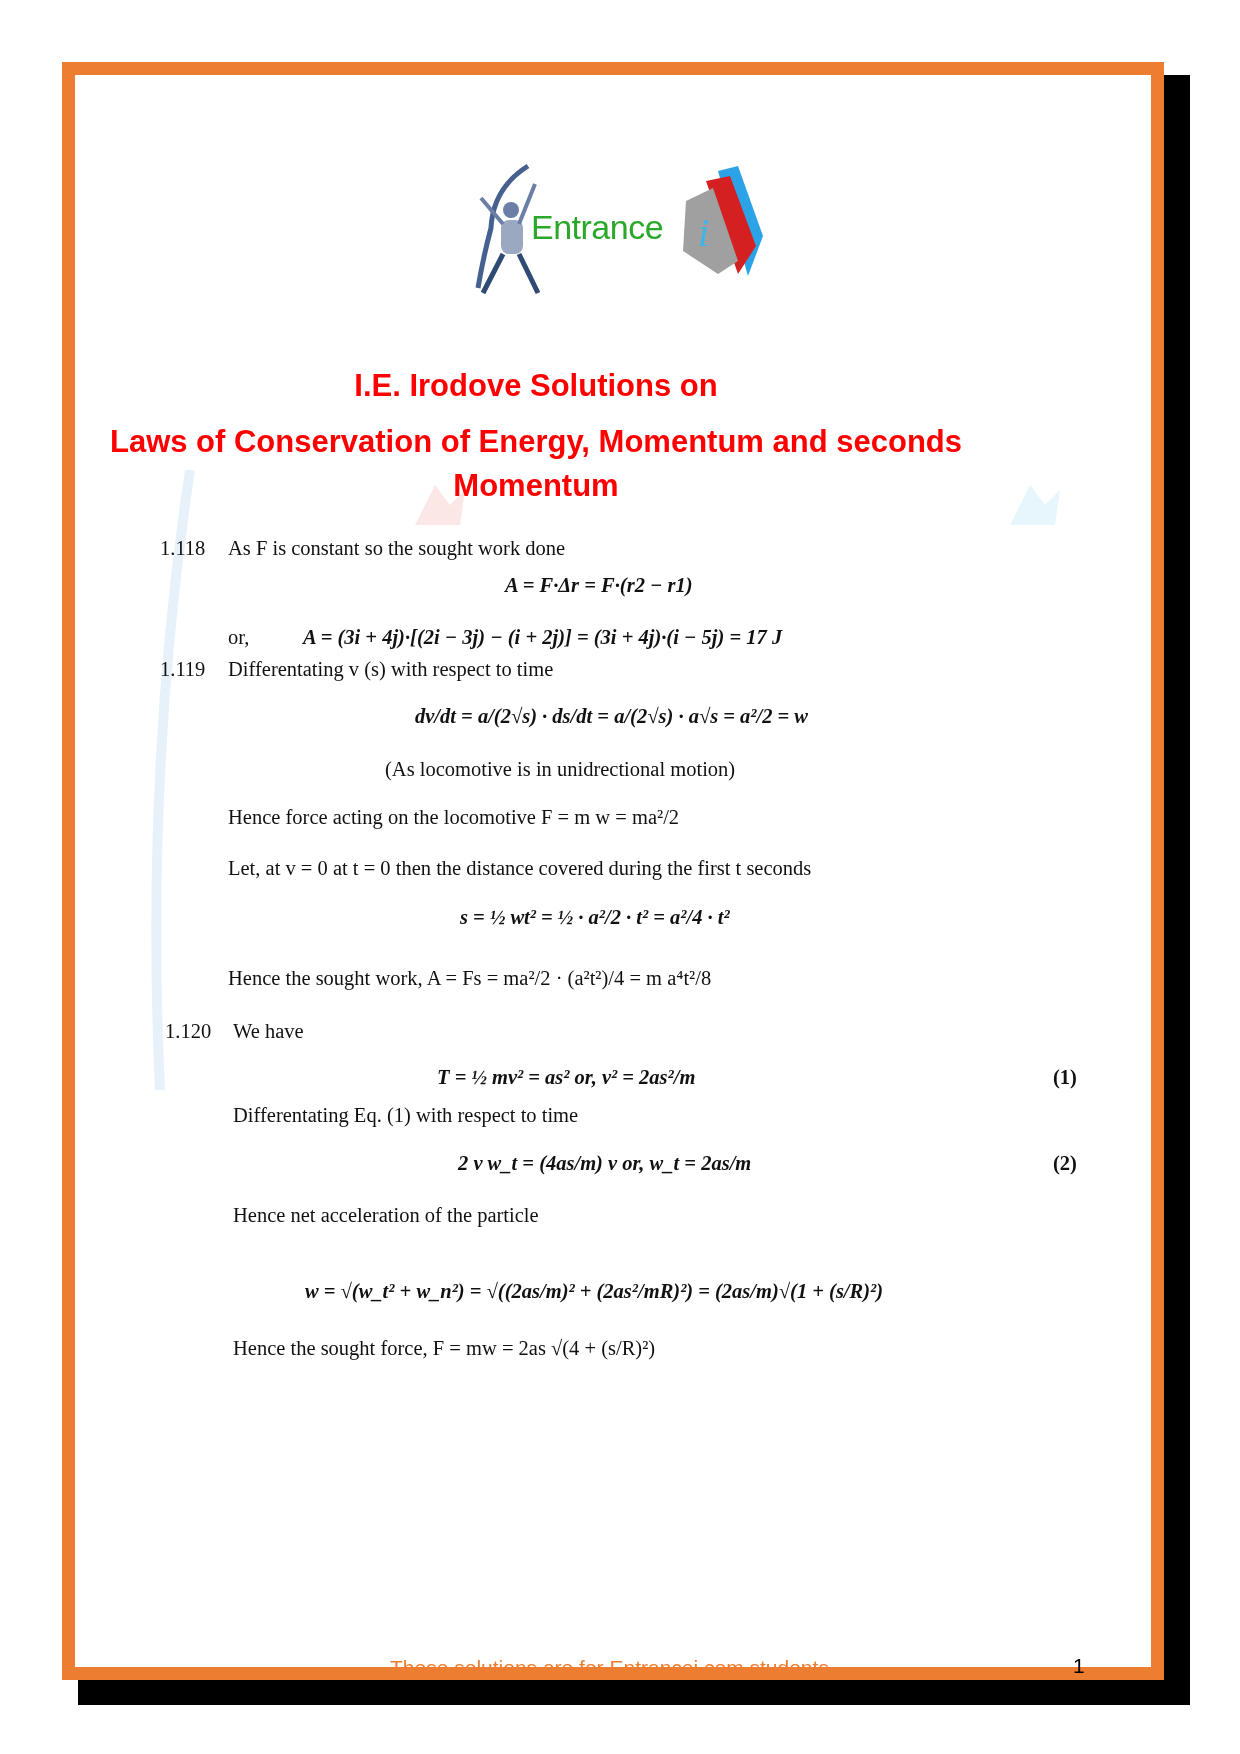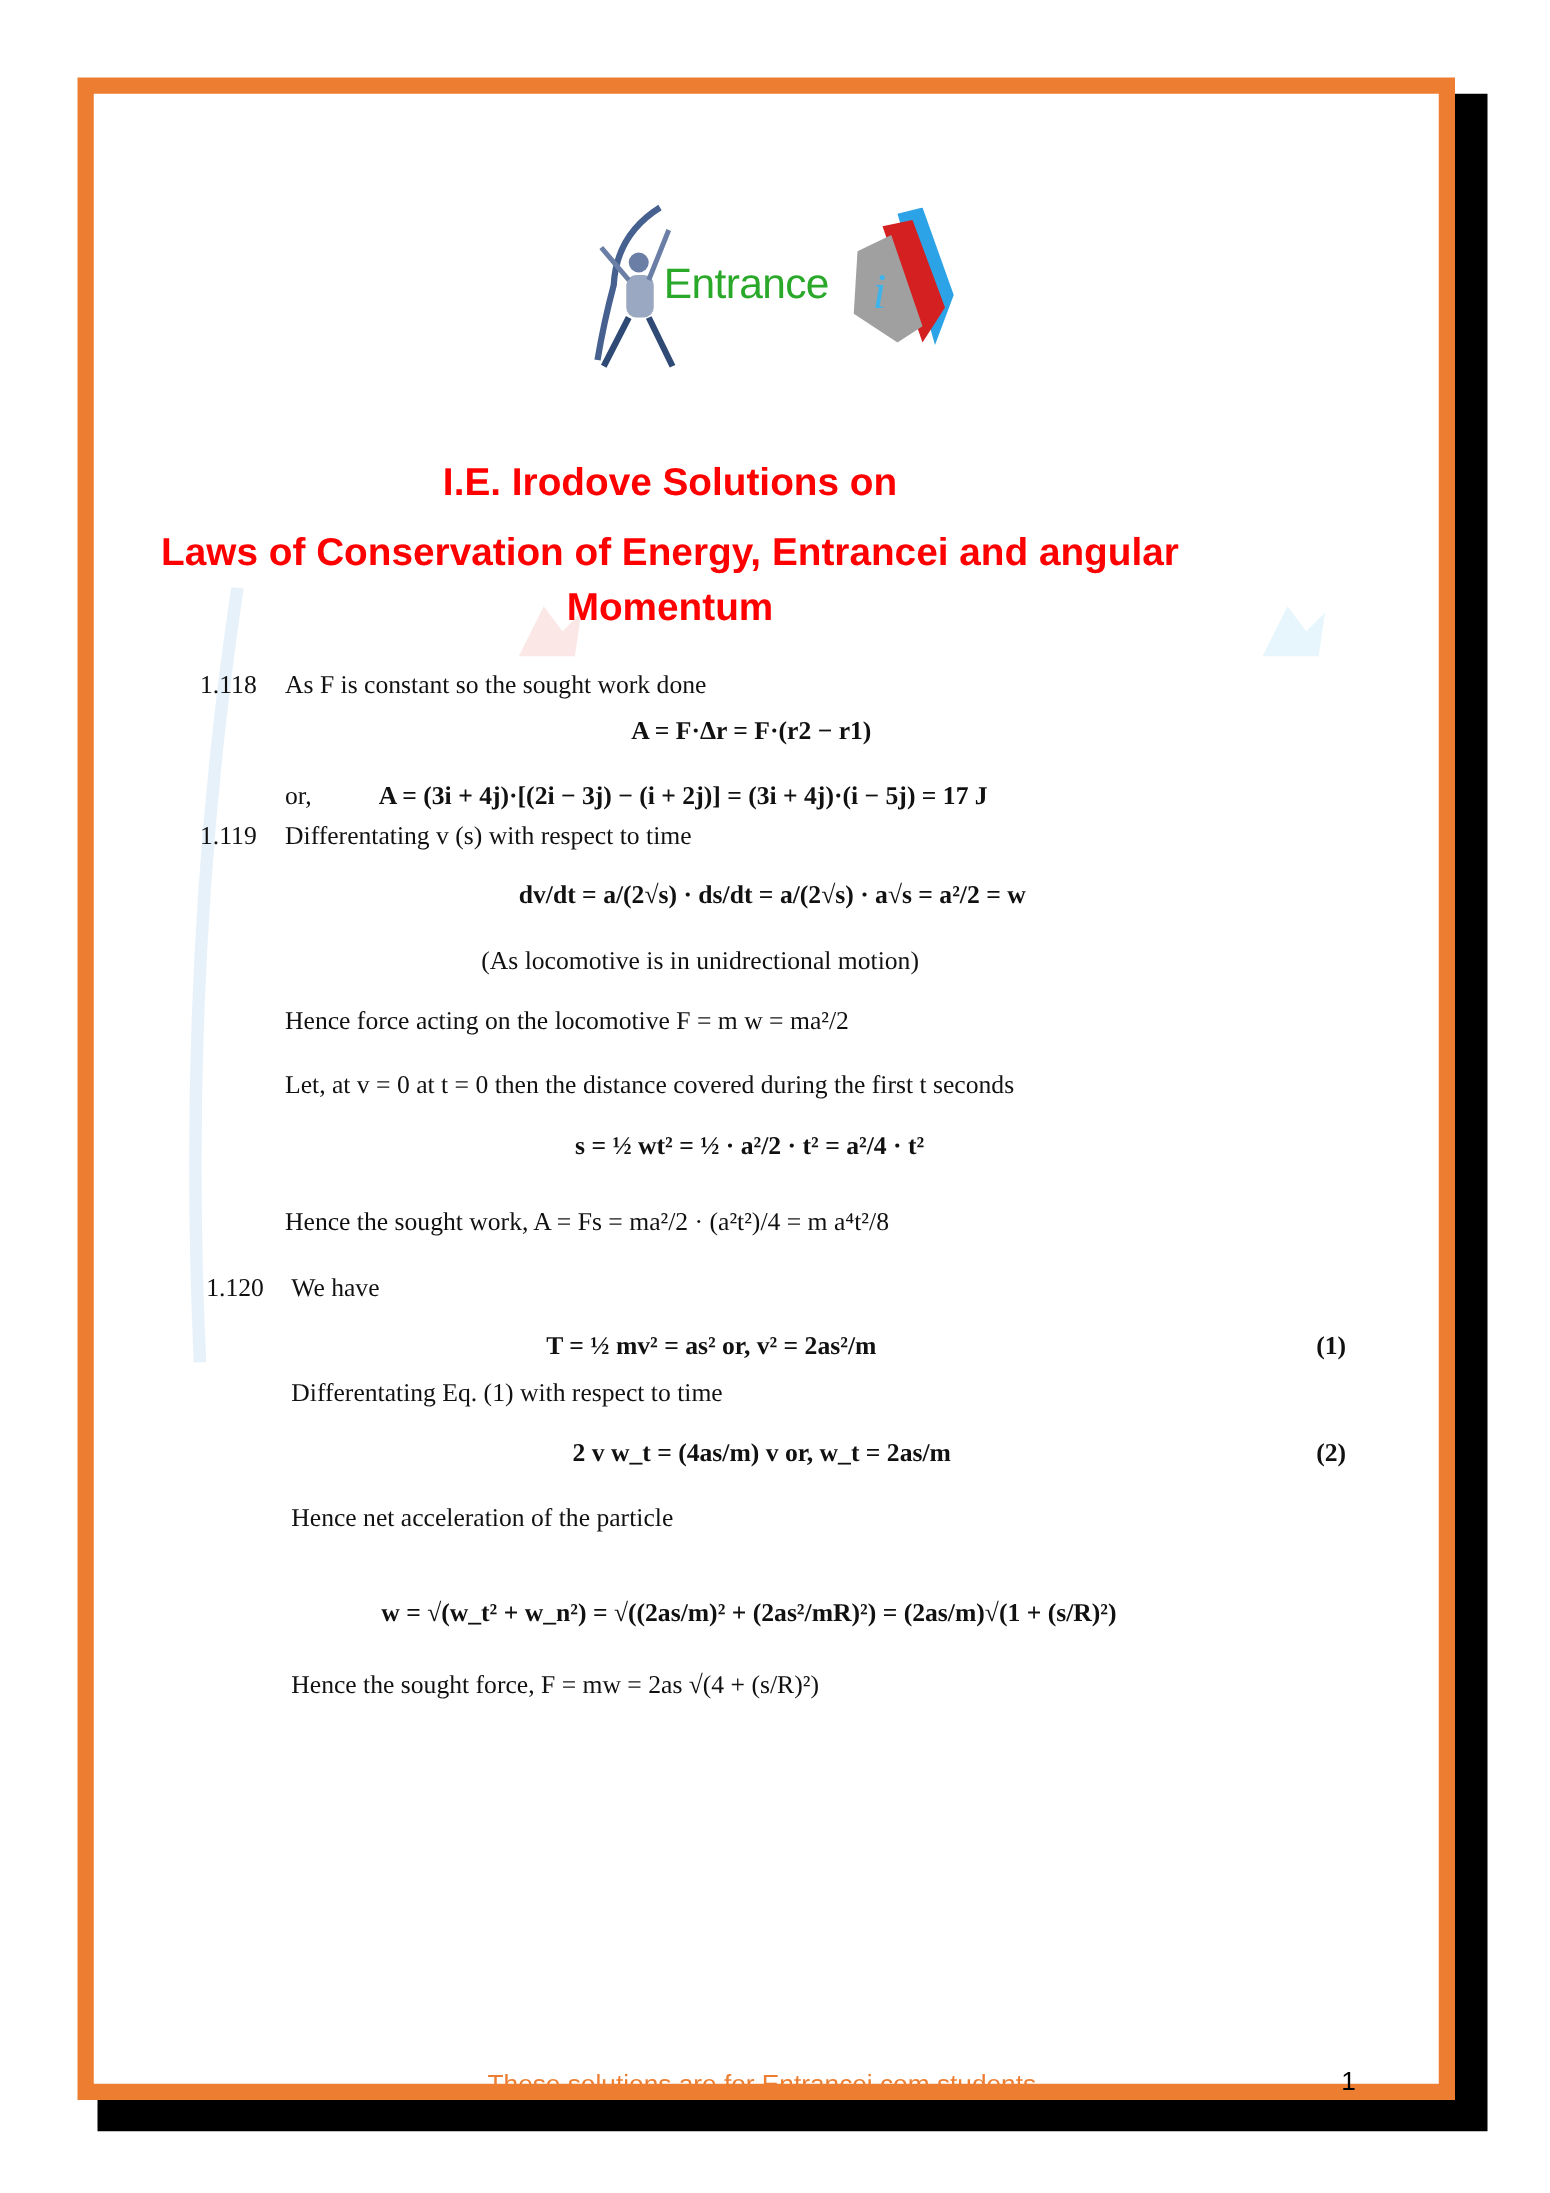--- a/index.html
+++ b/index.html
@@ -9,21 +9,21 @@
   .frame { position:absolute; left:62px; top:62px; width:1102px; height:1618px;
            background:#fff; border:13px solid #ED7D31; box-sizing:border-box; }
   .abs { position:absolute; }
   .logo { position:absolute; left:473px; top:158px; width:295px; height:140px; }
   .logo-text { position:absolute; left:58px; top:50px; font-family:"Liberation Sans",sans-serif;
                font-size:34px; color:#2aa82a; letter-spacing:-0.5px; }
   .title { position:absolute; left:0; width:1072px; text-align:center; color:#ff0000;
            font-family:"Liberation Sans",sans-serif; font-weight:bold; font-size:31px; }
   .t { position:absolute; font-size:20.5px; white-space:nowrap; }
   .b { font-weight:normal; }
-  .eq { position:absolute; font-size:20.5px; font-weight:bold; white-space:nowrap; }
+  .eq { position:absolute; font-size:20.5px; font-style:italic; font-weight:bold; white-space:nowrap; }
   .eqno { position:absolute; font-size:20.5px; font-weight:bold; }
   .footer { position:absolute; top:1656px; left:390px; font-family:"Liberation Sans",sans-serif;
             font-size:21px; color:#ED7D31; }
   .pagenum { position:absolute; top:1654px; left:1073px; font-family:"Liberation Sans",sans-serif;
              font-size:21px; color:#000; }
   .wm { position:absolute; opacity:0.18; }
 </style>
 </head>
 <body>
 
@@ -57,21 +57,21 @@
   <span class="logo-text">Entrance</span>
   <svg width="90" height="110" class="abs" style="left:205px;top:8px">
     <path d="M40 5 L60 0 L85 70 L70 110 Z" fill="#2ba3e6"></path>
     <path d="M28 15 L52 10 L78 80 L60 108 Z" fill="#d42020"></path>
     <path d="M8 35 L35 22 L60 95 L40 108 L5 85 Z" fill="#a0a0a0"></path>
     <text x="20" y="80" font-size="40" font-style="italic" fill="#3fb4ea" font-family="Liberation Serif, serif">i</text>
   </svg>
 </div>
 
 <div class="title" style="top:368px;">I.E. Irodove Solutions on</div>
-<div class="title" style="top:424px;">Laws of Conservation of Energy, Entrancei and angular</div>
+<div class="title" style="top:424px;">Laws of Conservation of Energy, Momentum and seconds</div>
 <div class="title" style="top:468px;">Momentum</div>
 
 <div class="t b" style="left:160px;top:537px;">1.118</div>
 <div class="t" style="left:228px;top:537px;">As F is constant so the sought work done</div>
 <div class="eq" style="left:505px;top:574px;">A = F·Δr = F·(r2 − r1)</div>
 <div class="t" style="left:228px;top:626px;">or,</div>
 <div class="eq" style="left:303px;top:626px;">A = (3i + 4j)·[(2i − 3j) − (i + 2j)] = (3i + 4j)·(i − 5j) = 17 J</div>
 
 <div class="t b" style="left:160px;top:658px;">1.119</div>
 <div class="t" style="left:228px;top:658px;">Differentating v (s) with respect to time</div>

